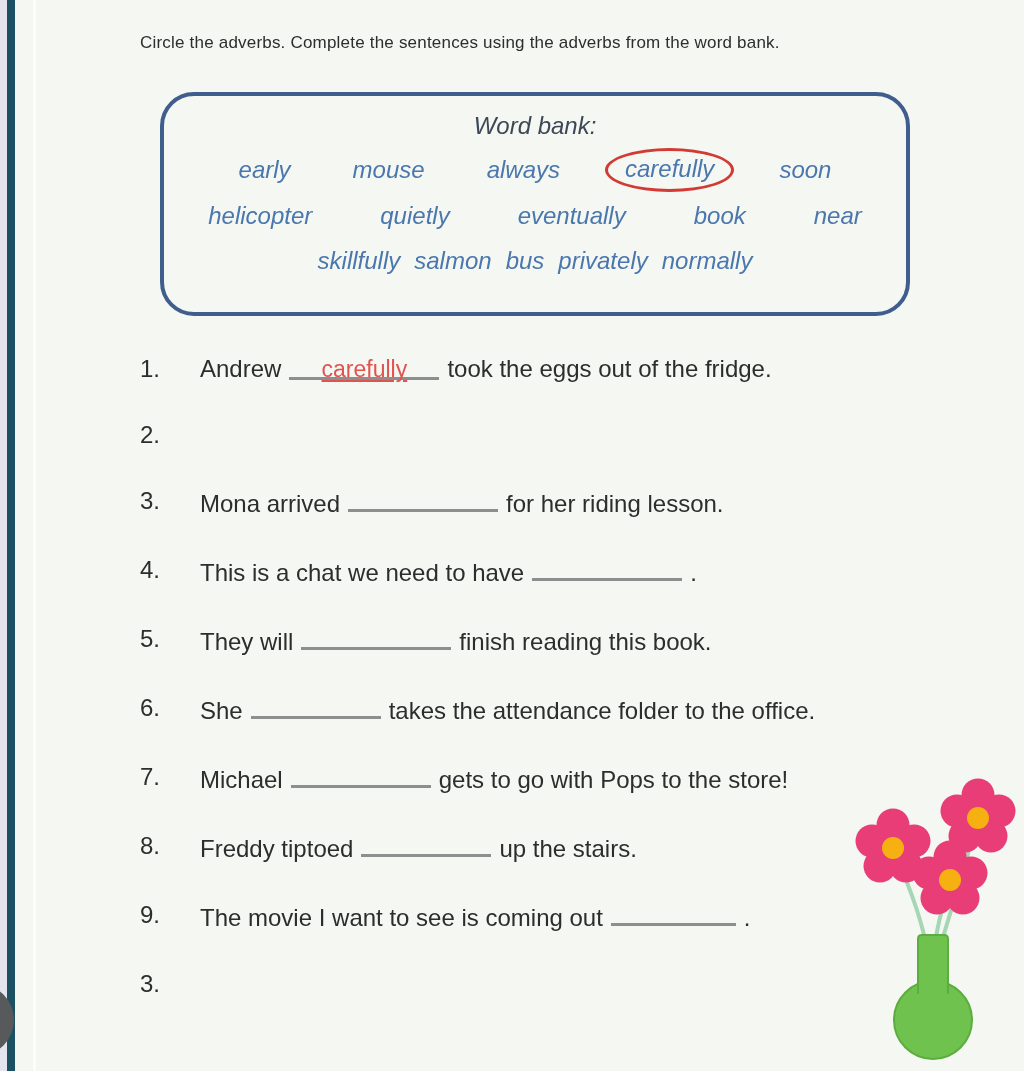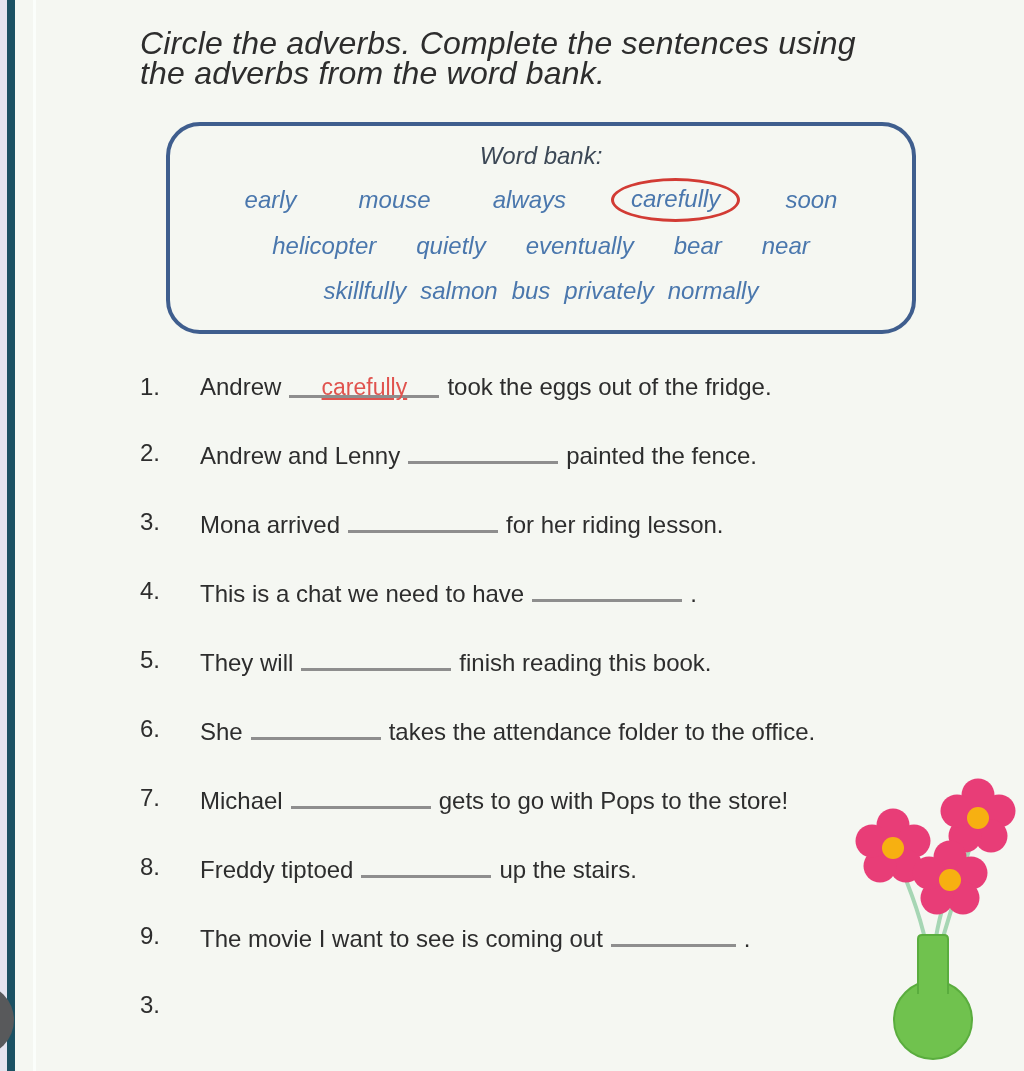--- a/index.html
+++ b/index.html
@@ -21,34 +21,33 @@
     position: absolute; left: -58px; top: 984px;
     width: 72px; height: 72px; border-radius: 50%;
     background: #58595b;
   }
 
   
   .content { position: absolute; left: 140px; top: 28px; width: 790px; }
 
   .title {
     width: 745px;
-    font-size: 32px;
+    font-size: 17px;
     line-height: 30px;
     color: #2d2d2d;
     letter-spacing: .2px;
-    font-style: italic;
   }
 
   
   .word-bank {
-    margin: 34px 0 0 26px;
+    margin: 34px 0 0 20px;
     width: 750px;
     border: 4px solid #3f5e8e;
     border-radius: 34px;
-    padding: 16px 26px 24px 26px;
+    padding: 16px 26px 36px 26px;
     background: transparent;
   }
   .wb-label {
     text-align: center;
     font-style: italic;
     font-size: 24px;
     color: #3c4856;
     margin-bottom: 14px;
   }
   .wb-row {
@@ -56,21 +55,21 @@
     justify-content: center;
     align-items: center;
     font-style: italic;
     font-size: 24px;
     color: #4a77ad;
     margin-bottom: 15px;
     line-height: 30px;
   }
   .wb-row:last-child { margin-bottom: 0; }
   .wb-row-1 { column-gap: 62px; }
-  .wb-row-2 { column-gap: 40px; }
+  .wb-row-2 { column-gap: 68px; }
   .wb-row-3 { column-gap: 14px; }
   .circled {
     position: relative;
     border: 3px solid #d23b34;
     border-radius: 50%;
     padding: 3px 17px 5px 17px;
     margin: -6px -17px;
   }
 
   
@@ -133,42 +132,41 @@
       <span class="wb-word">early</span>
       <span class="wb-word">mouse</span>
       <span class="wb-word">always</span>
       <span class="wb-word circled">carefully</span>
       <span class="wb-word">soon</span>
     </div>
     <div class="wb-row wb-row-2">
       <span class="wb-word">helicopter</span>
       <span class="wb-word">quietly</span>
       <span class="wb-word">eventually</span>
-      <span class="wb-word">bear</span>
+      <span class="wb-word">book</span>
       <span class="wb-word">near</span>
     </div>
     <div class="wb-row wb-row-3">
       <span class="wb-word">skillfully</span>
       <span class="wb-word">salmon</span>
       <span class="wb-word">bus</span>
       <span class="wb-word">privately</span>
       <span class="wb-word">normally</span>
     </div>
   </div>
 
   <div class="sentences">
 
     <div class="sentence">
       <span class="num">1.</span>
       <p class="stext"><span>Andrew</span><span class="blank w150"><span class="answer">carefully</span></span><span>took the eggs out of the fridge.</span></p>
     </div>
 
     <div class="sentence">
       <span class="num">2.</span>
-      <p class="stext"><span>Andrew and Lenny</span><span class="blank w150"><span class="answer"></span></span><span>painted the fence.</span></p>
     </div>
 
     <div class="sentence">
       <span class="num">3.</span>
       <p class="stext"><span>Mona arrived</span><span class="blank w150"><span class="answer"></span></span><span>for her riding lesson.</span></p>
     </div>
 
     <div class="sentence">
       <span class="num">4.</span>
       <p class="stext"><span>This is a chat we need to have</span><span class="blank w150"><span class="answer"></span></span><span>.</span></p>

